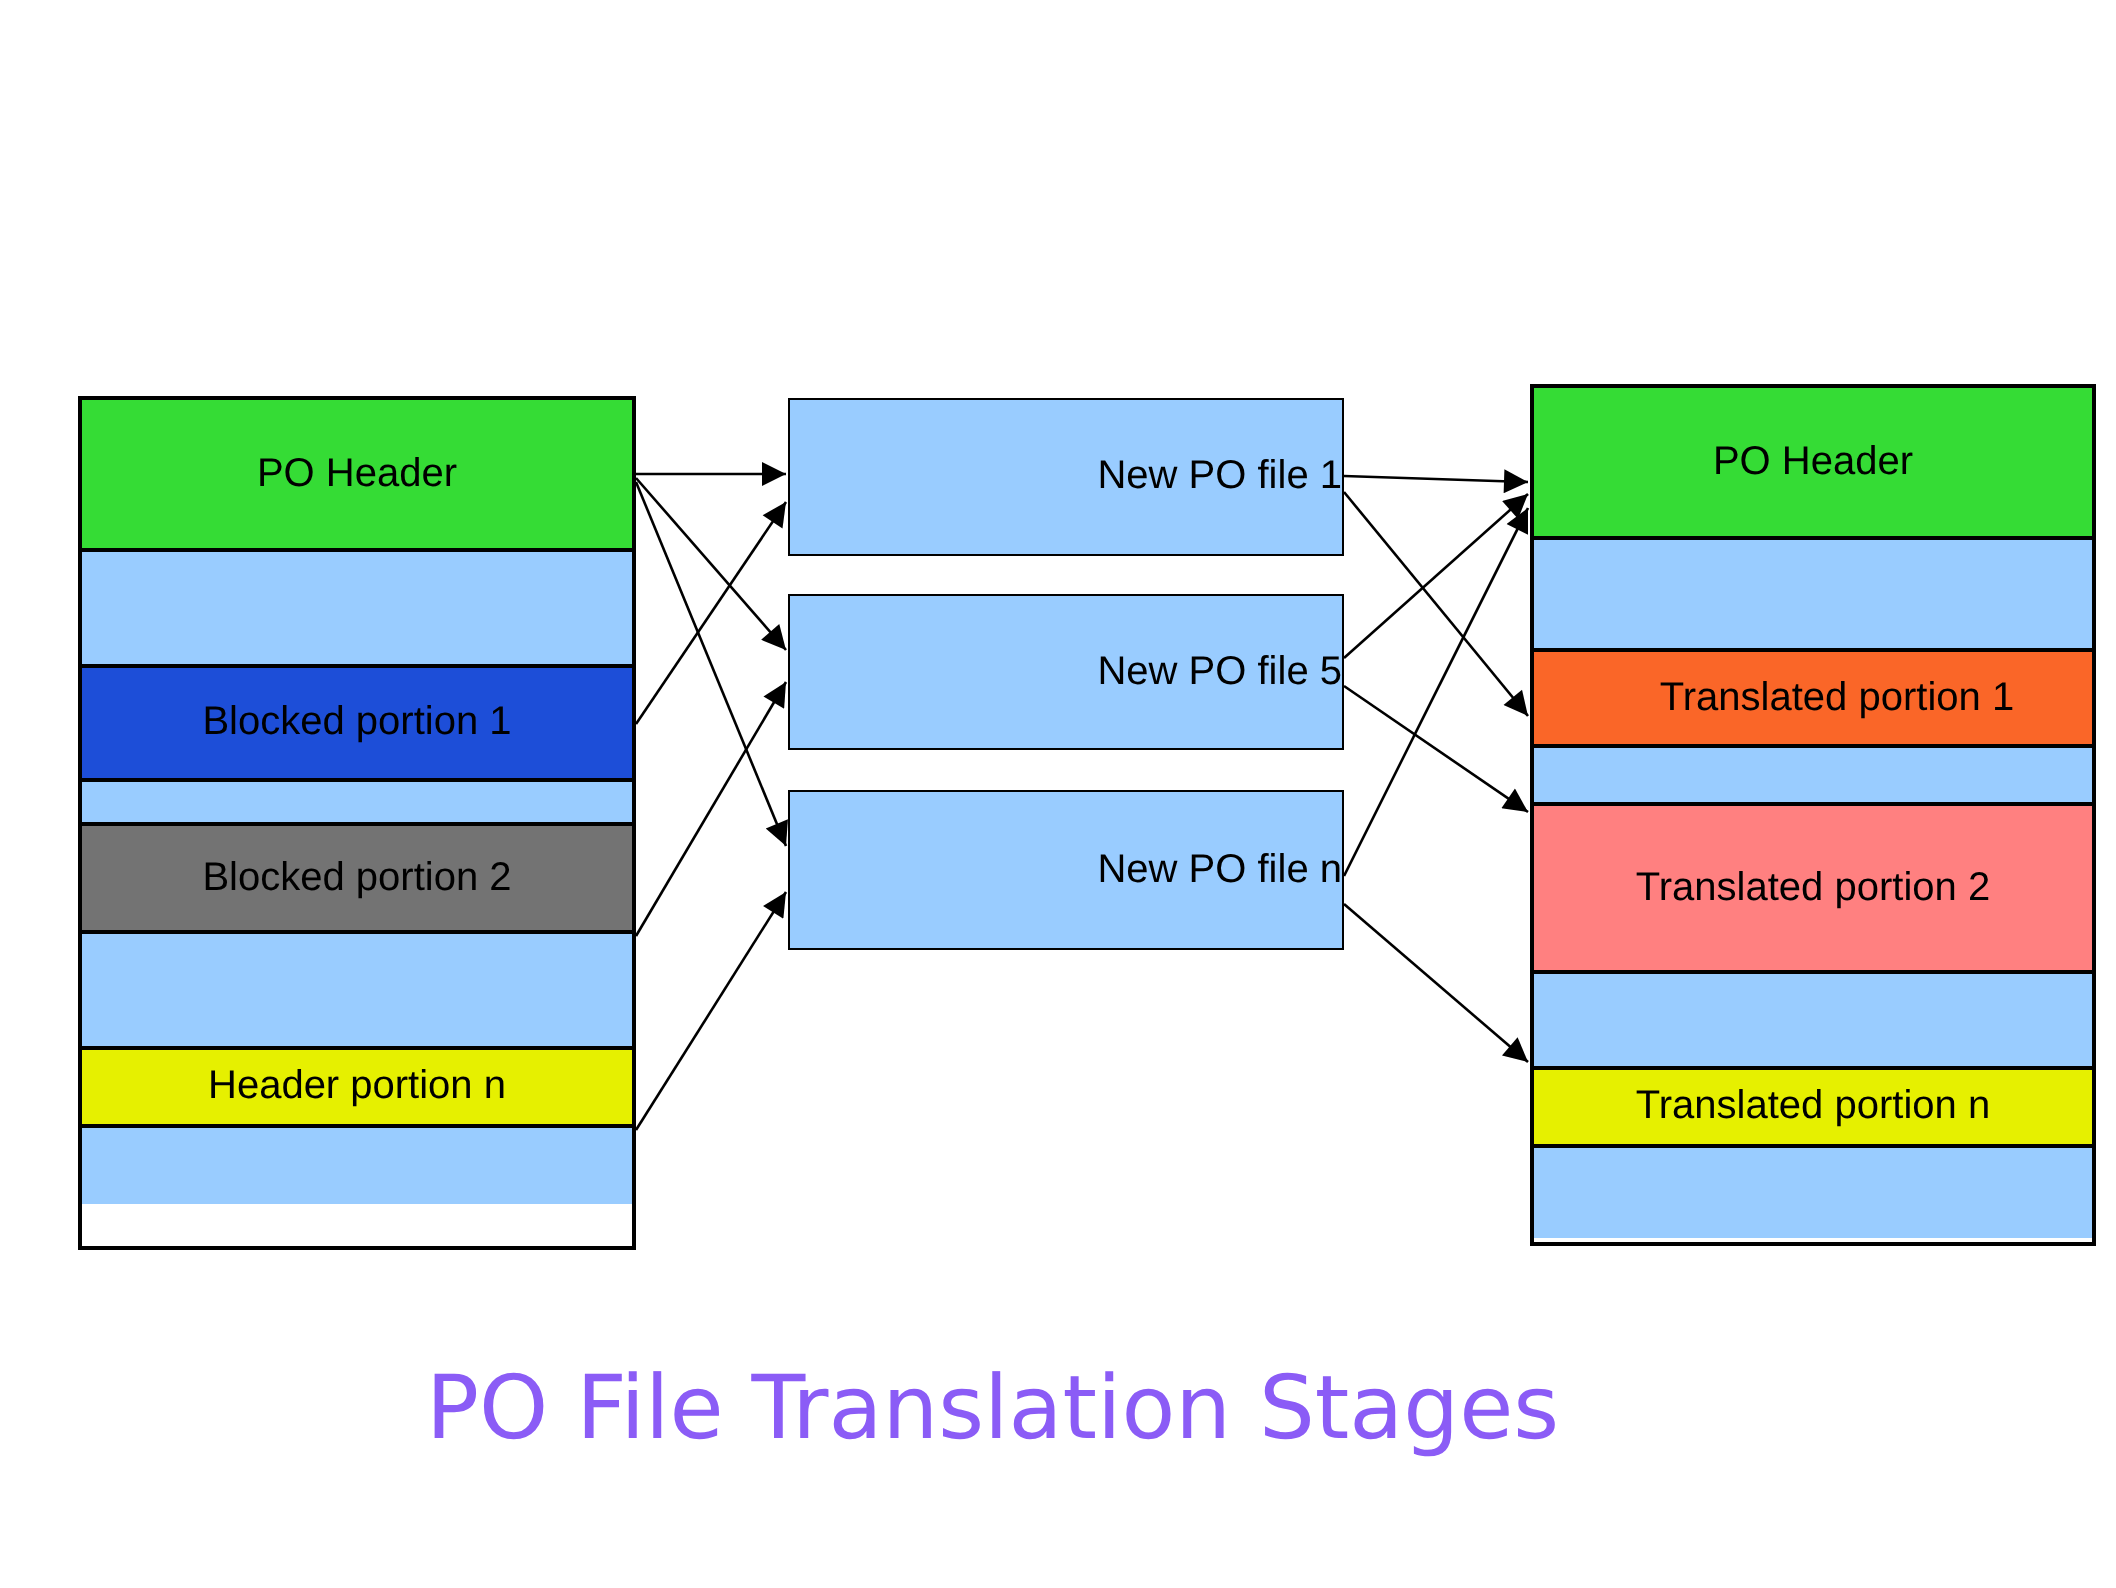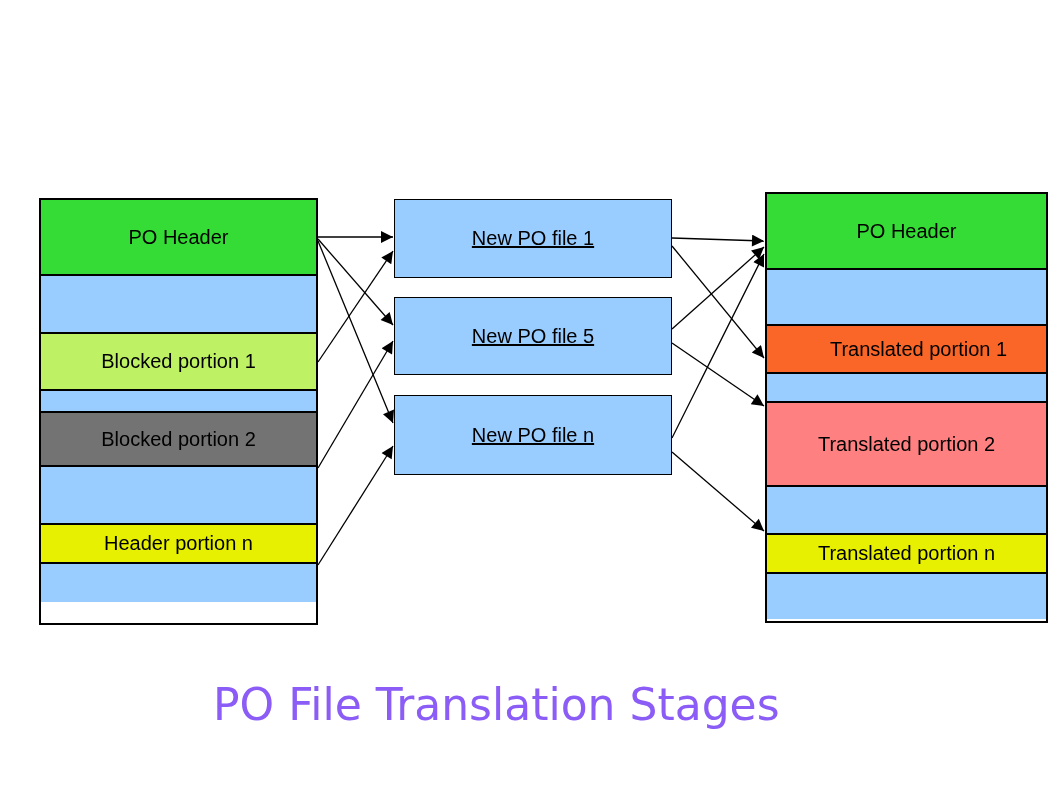--- a/index.html
+++ b/index.html
@@ -39,24 +39,23 @@
     font-size: 20px;
     color: #000000;
   }
   .segment:last-child { border-bottom: none; }
   .mid-box {
     position: absolute;
     box-sizing: border-box;
     border: 1px solid #000000;
     display: flex;
     align-items: center;
-    justify-content: center;
+    justify-content: flex-end;
     font-size: 20px;
     color: #000000;
-    text-decoration: underline;
   }
   #diagram-title {
     position: absolute;
     left: 197px;
     top: 679px;
     font-family: "DejaVu Sans", sans-serif;
     font-size: 44px;
     color: #8b5cf6;
     white-space: nowrap;
   }
@@ -86,21 +85,21 @@
         <line x1="656" y1="343" x2="748" y2="406" stroke="#000000" stroke-width="1.3" marker-end="url(#ah)"></line>
         <line x1="656" y1="452" x2="748" y2="531" stroke="#000000" stroke-width="1.3" marker-end="url(#ah)"></line>
       </g>
   </svg>
 
   <div class="stack-column" id="left-col" style="left:23px; top:198px; width:279px; height:427px;">
     <div class="segment" style="height: 76px; background-color: rgb(53, 220, 53);">
       <span>PO Header</span>
     </div>
     <div class="segment" style="height: 58px; background-color: rgb(153, 204, 255);"></div>
-    <div class="segment" style="height: 57px; background-color: #bef264;">
+    <div class="segment" style="height: 57px; background-color: #1d4ed8;">
       <span>Blocked portion 1</span>
     </div>
     <div class="segment" style="height: 22px; background-color: rgb(153, 204, 255);"></div>
     <div class="segment" style="height: 54px; background-color: #737373;">
       <span>Blocked portion 2</span>
     </div>
     <div class="segment" style="height: 58px; background-color: rgb(153, 204, 255);"></div>
     <div class="segment" style="height: 39px; background-color: rgb(230, 240, 0);">
       <span>Header portion n</span>
     </div>

